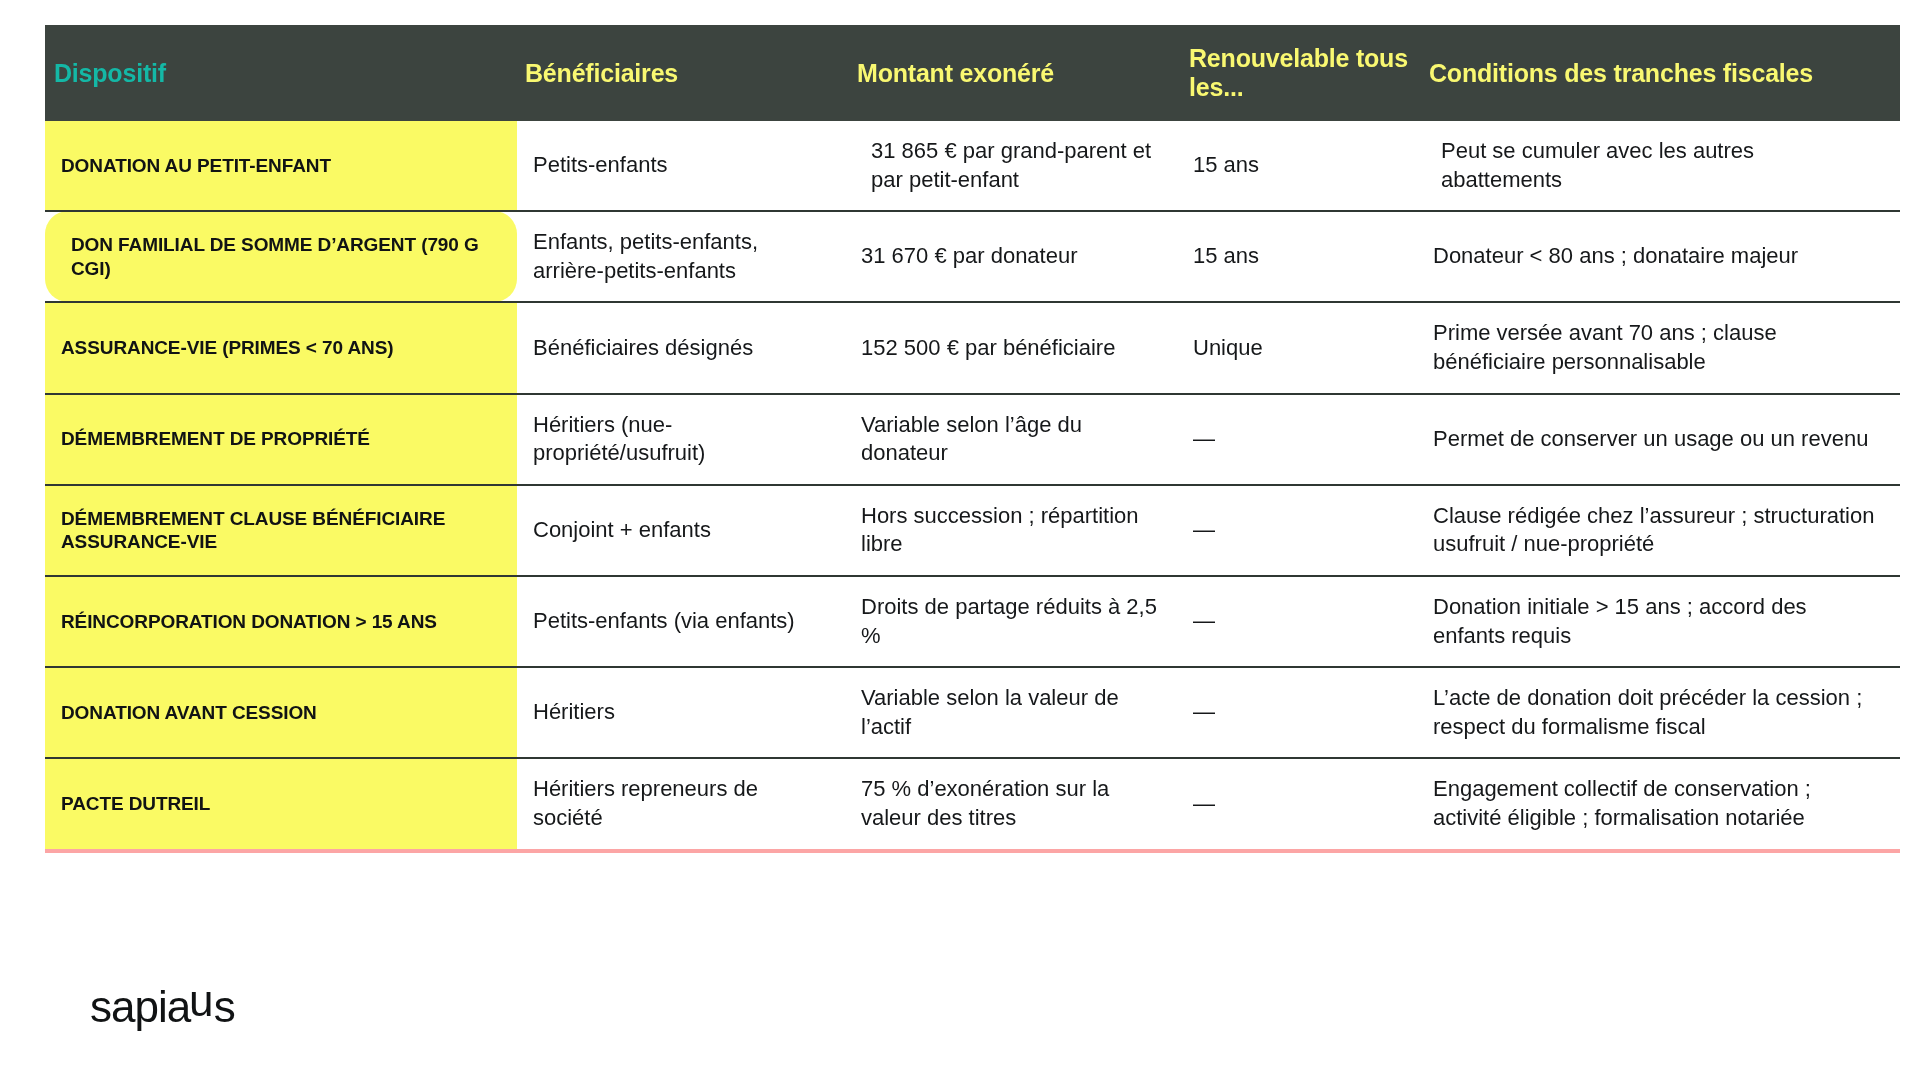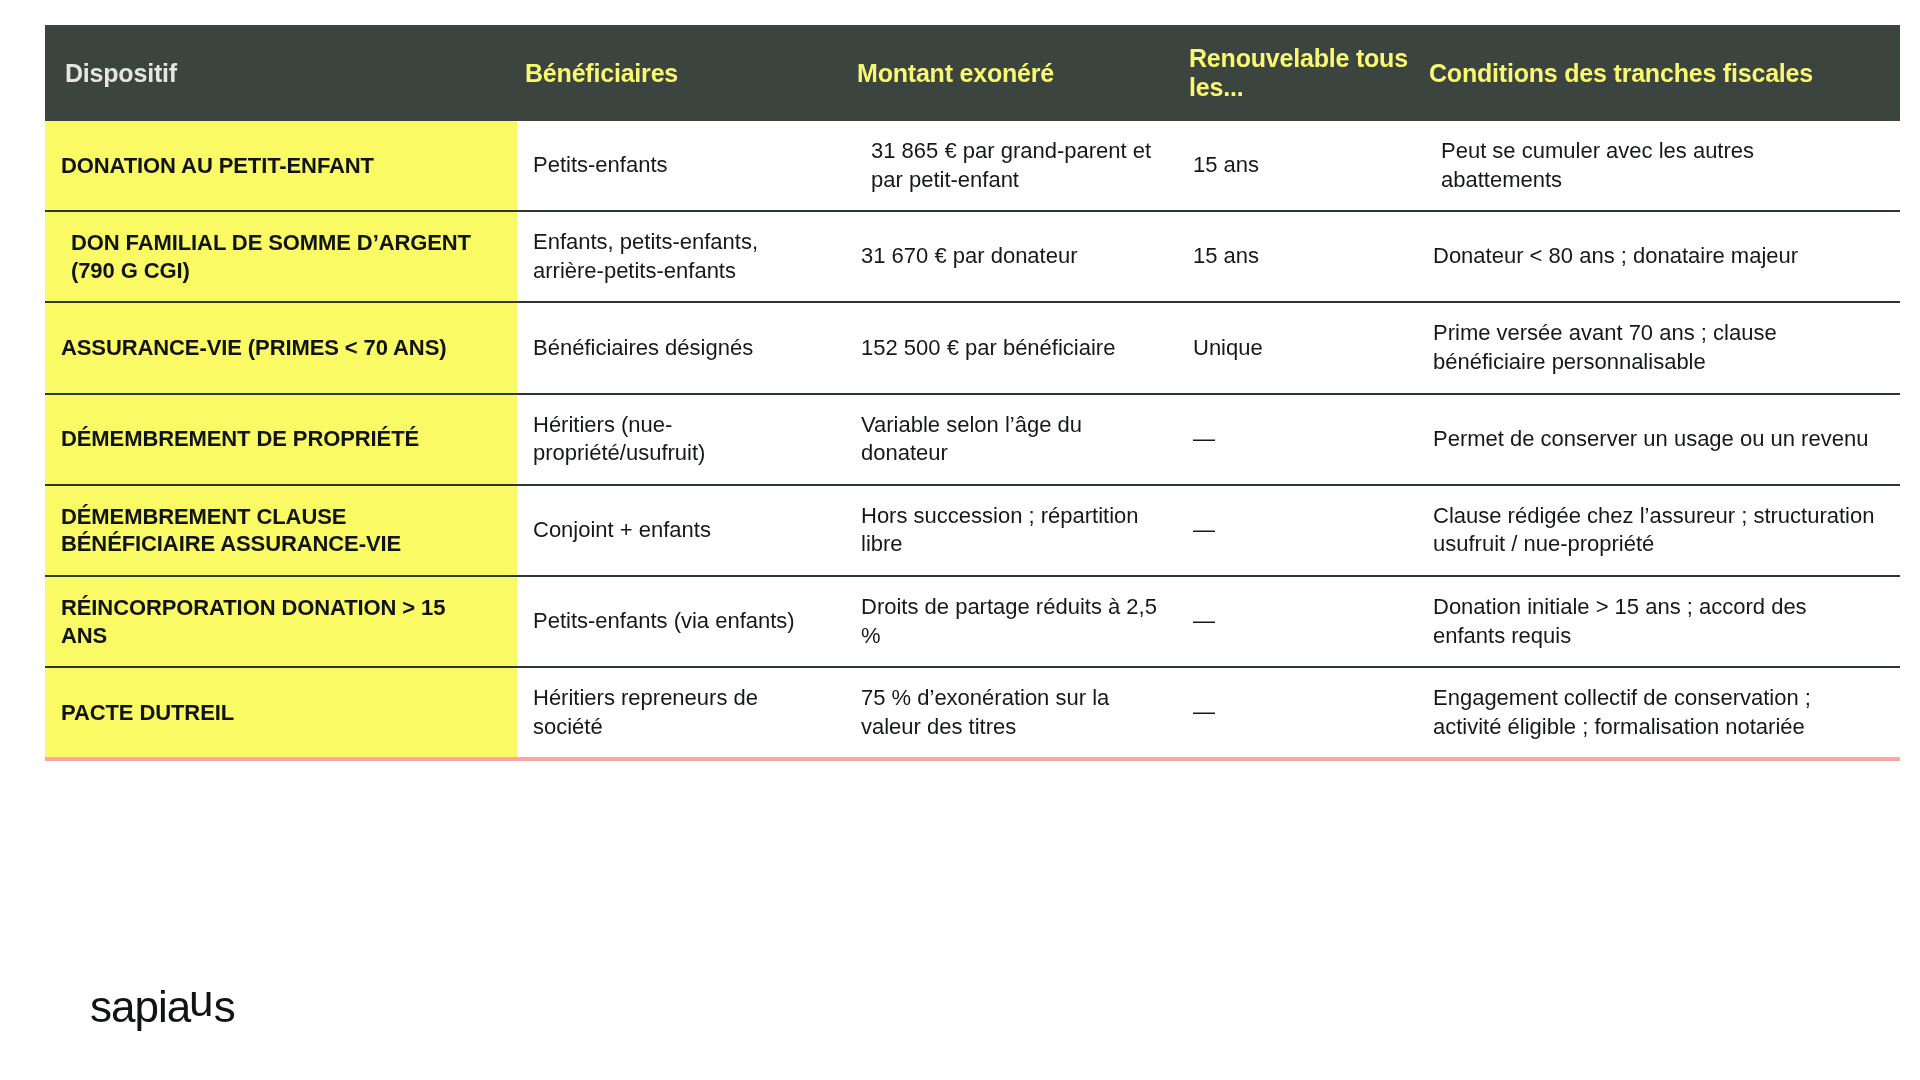--- a/index.html
+++ b/index.html
@@ -48,22 +48,22 @@
     vertical-align: middle;
     padding: 18px 0 18px 0;
     height: 96px;
     font-weight: 700;
     font-size: 25px;
     line-height: 1.16;
     letter-spacing: -0.2px;
     color: #f9f871;
   }
   thead th.h-dispositif {
-    color: #e5e5e5;
-    padding-left: 20px;
+    color: #14b8a6;
+    padding-left: 9px;
   }
   thead th.h-benef     { padding-left: 8px; }
   thead th.h-montant   { padding-left: 10px; }
   thead th.h-renouv    { padding-left: 10px; }
   thead th.h-conditions{ padding-left: 10px; padding-right: 14px; }
 
   
   tbody tr { border-bottom: 2px solid #2f3733; }
   tbody tr:last-child { border-bottom: 4px solid #fca5a5; }
 
@@ -73,28 +73,28 @@
     font-size: 22px;
     line-height: 1.30;
     color: #16181a;
     padding: 16px 0;
   }
 
   
   td.cell-dispositif {
     background: #fafa64;
     font-weight: 700;
-    font-size: 22px;
+    font-size: 19px;
     line-height: 1.25;
     letter-spacing: -0.1px;
     color: #111314;
     padding: 16px 22px 16px 16px;
     text-transform: uppercase;
   }
-  td.cell-dispositif.indent { padding-left: 26px; }
+  td.cell-dispositif.indent { padding-left: 26px; border-radius: 23px; }
 
   td.cell-benef {
     padding-left: 16px;
     padding-right: 22px;
   }
   td.cell-montant {
     padding-left: 14px;
     padding-right: 20px;
   }
   td.cell-montant.indent-amt { padding-left: 24px; }
@@ -189,20 +189,27 @@
             <td class="cell-conditions">Clause rédigée chez l’assureur ; structuration usufruit / nue-propriété</td>
           </tr>
           <tr>
             <td class="cell-dispositif">RÉINCORPORATION DONATION &gt; 15 ANS</td>
             <td class="cell-benef">Petits-enfants (via enfants)</td>
             <td class="cell-montant">Droits de partage réduits à 2,5 %</td>
             <td class="cell-renouv">—</td>
             <td class="cell-conditions">Donation initiale &gt; 15 ans ; accord des enfants requis</td>
           </tr>
           <tr>
+            <td class="cell-dispositif">DONATION AVANT CESSION</td>
+            <td class="cell-benef">Héritiers</td>
+            <td class="cell-montant">Variable selon la valeur de l’actif</td>
+            <td class="cell-renouv">—</td>
+            <td class="cell-conditions">L’acte de donation doit précéder la cession ; respect du formalisme fiscal</td>
+          </tr>
+          <tr>
             <td class="cell-dispositif">PACTE DUTREIL</td>
             <td class="cell-benef">Héritiers repreneurs de société</td>
             <td class="cell-montant">75 % d’exonération sur la valeur des titres</td>
             <td class="cell-renouv">—</td>
             <td class="cell-conditions">Engagement collectif de conservation ; activité éligible ; formalisation notariée</td>
           </tr>
         </tbody>
     </table>
   </div>
 

